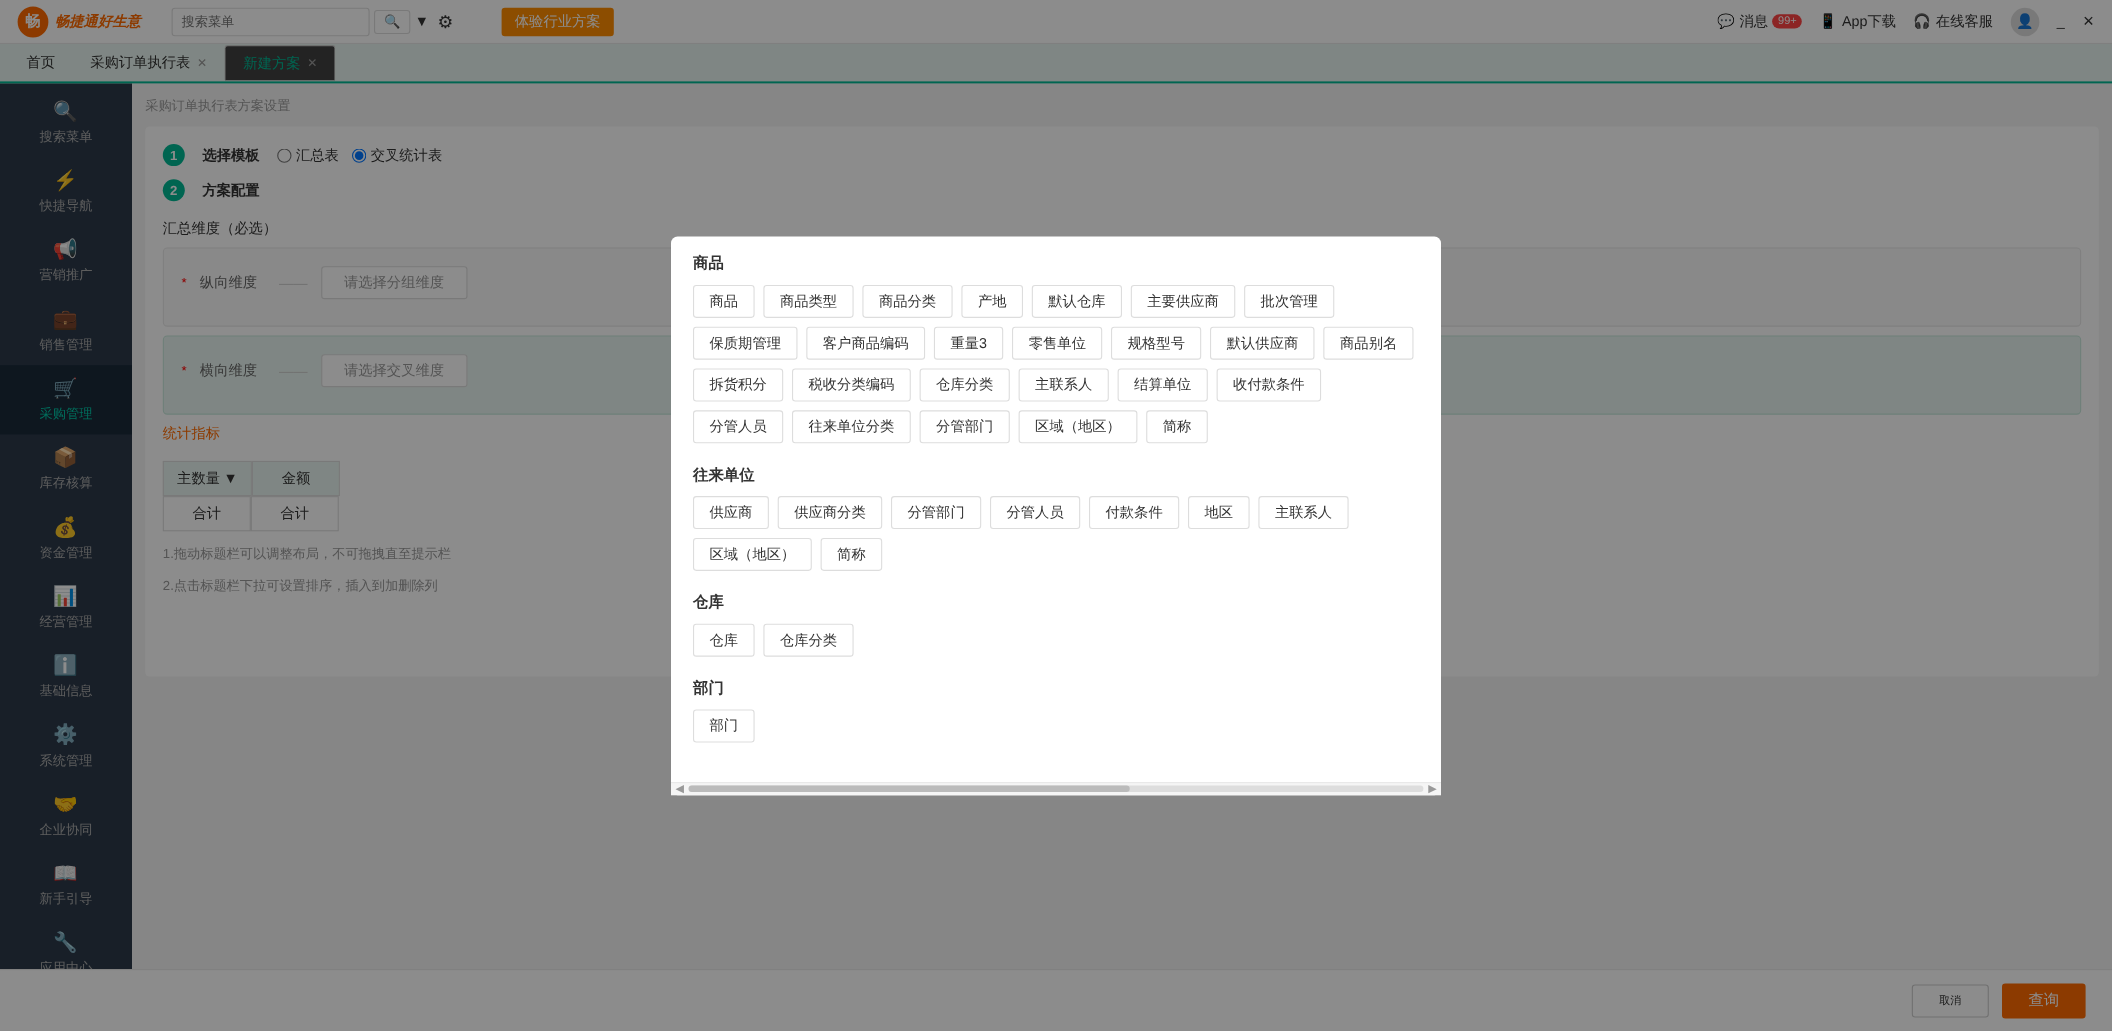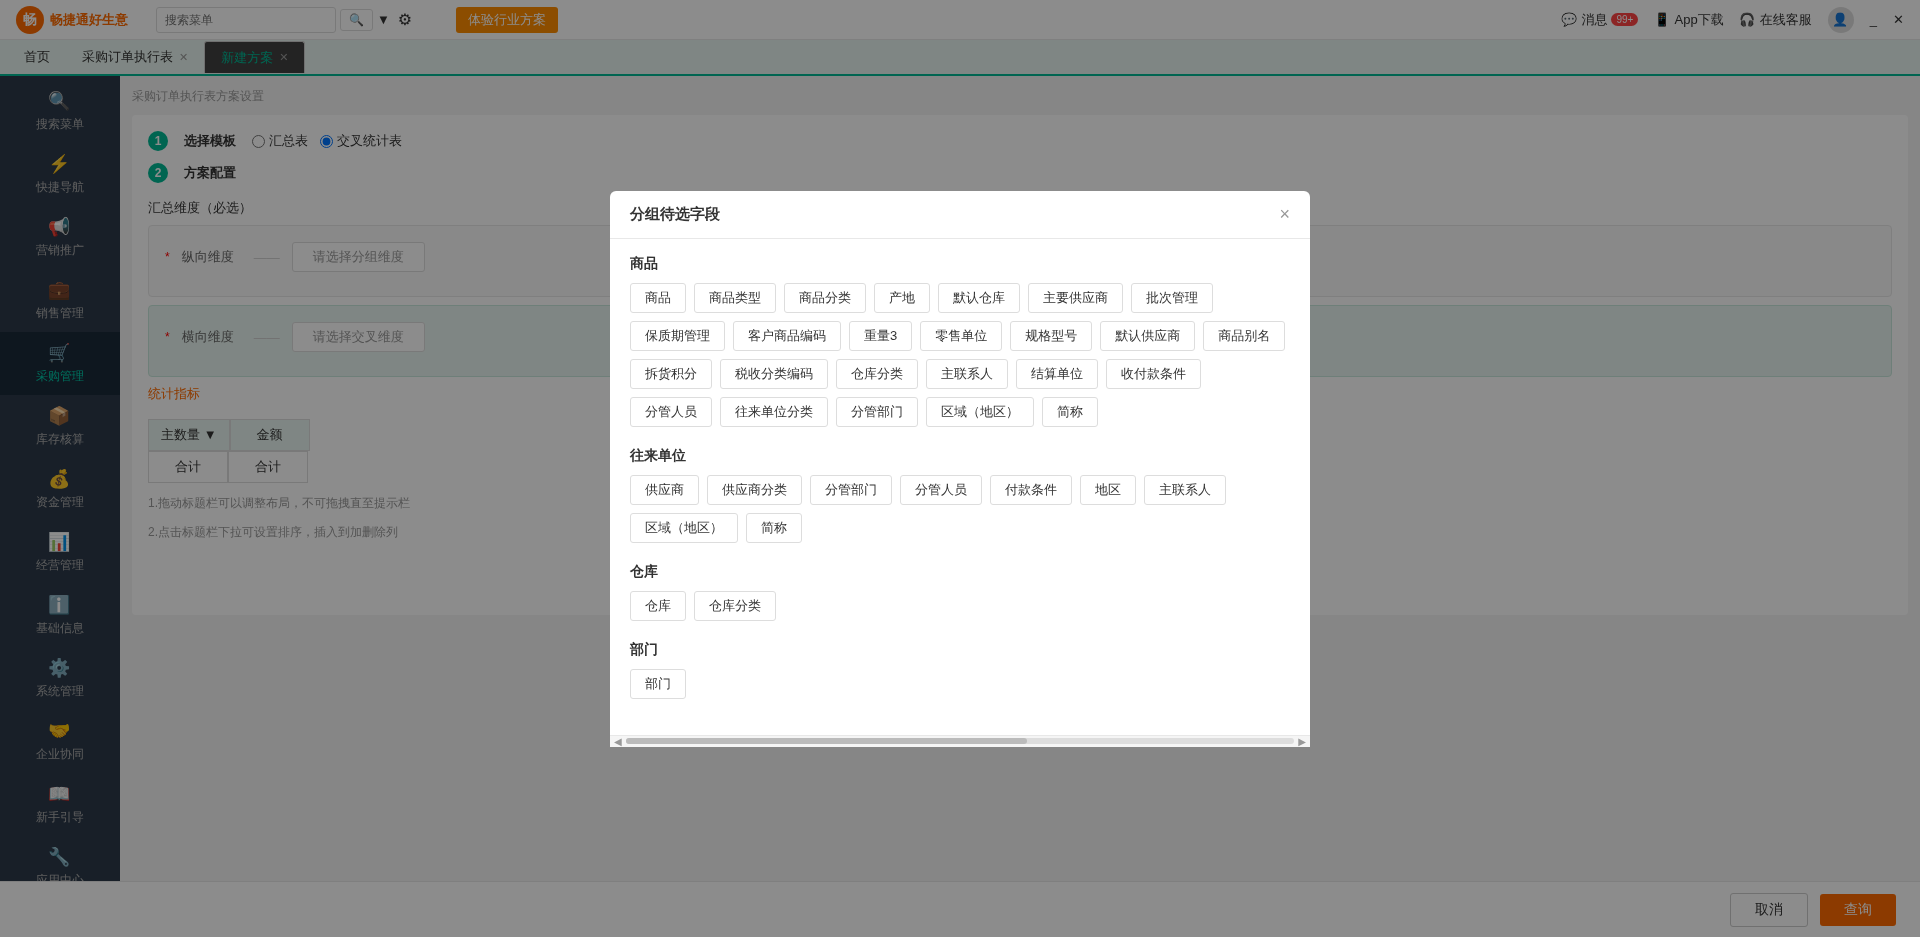--- a/index.html
+++ b/index.html
@@ -22,21 +22,21 @@
       gap: 6px;
       min-width: 120px;
     }
     .logo-icon {
       width: 28px; height: 28px;
       background: #ff6b00;
       border-radius: 50%;
       display: flex; align-items: center; justify-content: center;
       color: #fff; font-size: 14px; font-weight: bold;
     }
-    .logo-text { color: #ff6b00; font-size: 13px; font-weight: bold; }
+    .logo-text { color: #ff6b00; font-size: 13px; font-weight: bold; font-style: italic; }
     .header-search {
       flex: 1;
       display: flex;
       align-items: center;
       max-width: 300px;
       margin-left: 20px;
     }
     .header-search input {
       width: 180px; height: 26px;
       border: 1px solid #ddd; border-radius: 3px;
@@ -172,21 +172,21 @@
       display: flex;
       align-items: center;
       justify-content: flex-end;
       padding: 0 24px;
       gap: 12px;
       z-index: 5;
     }
     .btn-cancel {
       padding: 7px 24px; border: 1px solid #ccc;
       background: #fff; border-radius: 3px;
-      cursor: pointer; font-size: 14px; color: #333; margin-left: 25px;
+      cursor: pointer; font-size: 10px; color: #333; margin-left: 25px;
     }
     .btn-confirm {
       padding: 7px 24px; border: none;
       background: #ff6b00; border-radius: 3px;
       cursor: pointer; font-size: 14px; color: #fff;
     }
 
     
     .modal-overlay {
       position: fixed;
@@ -422,44 +422,40 @@
             <span style="color:#f00;font-size:12px;">*</span>
             <span class="config-sublabel">横向维度</span>
             <span style="color:#ccc;">——</span>
             <button style="padding:5px 20px;border:1px solid #ddd;background:#fff;border-radius:3px;cursor:pointer;color:#999;font-size:13px;">请选择交叉维度</button>
           </div>
         </div>
         <div style="margin-bottom:4px;">
           <span style="color:#ff6b00;font-size:13px;text-align:center;">统计指标</span>
         </div>
         <div class="table-area">
-          <div style="display:flex;">
+          <div style="display:flex;font-family:Liberation Serif, serif;">
             <div class="table-cell header">
               主数量 <span style="cursor:pointer;">▼</span>
             </div>
             <div class="table-cell header">金额</div>
           </div>
           <div style="display:flex;">
             <div class="table-cell">合计</div>
             <div class="table-cell">合计</div>
           </div>
         </div>
         <div class="hint-text">1.拖动标题栏可以调整布局，不可拖拽直至提示栏</div>
         <div class="hint-text">2.点击标题栏下拉可设置排序，插入到加删除列</div>
       </div>
     </div>
   </div>
 </div>
 
 <div class="modal-overlay">
   <div class="modal">
-    <div class="modal-header">
-      <span class="modal-title">分组待选字段</span>
-      <span class="modal-close">×</span>
-    </div>
     <div class="modal-body">
 
       <div class="field-group">
         <div class="field-group-title">商品</div>
         <div class="field-tags">
           <button class="field-tag">商品</button>
           <button class="field-tag">商品类型</button>
           <button class="field-tag">商品分类</button>
           <button class="field-tag">产地</button>
           <button class="field-tag">默认仓库</button>

